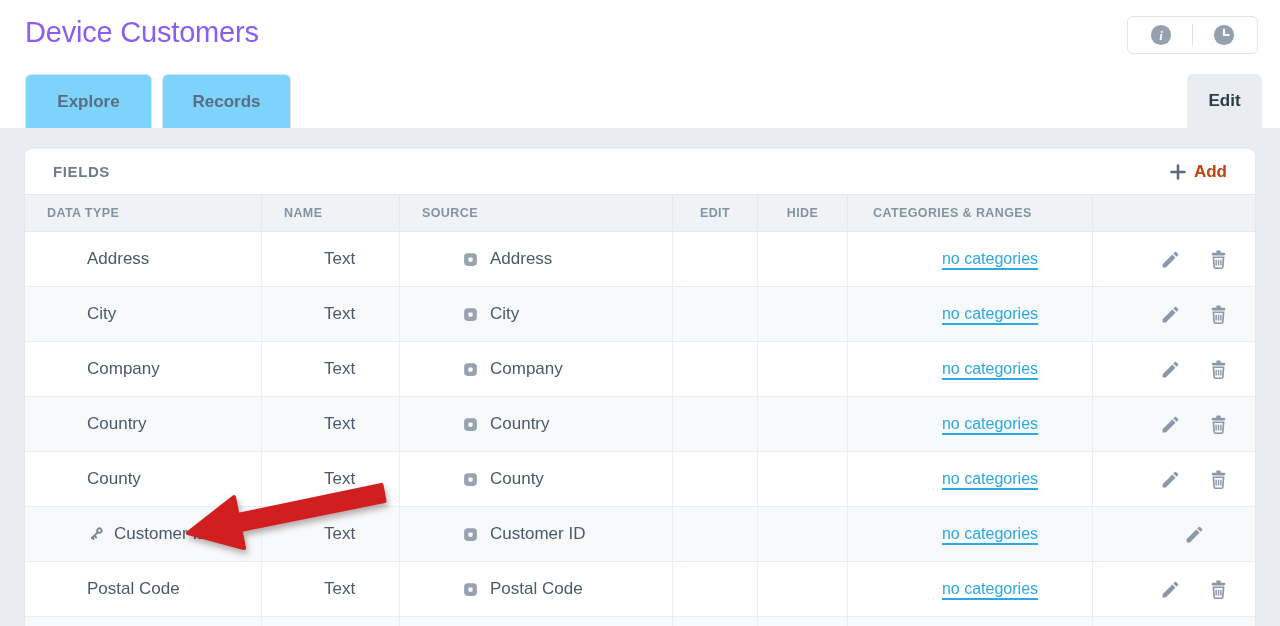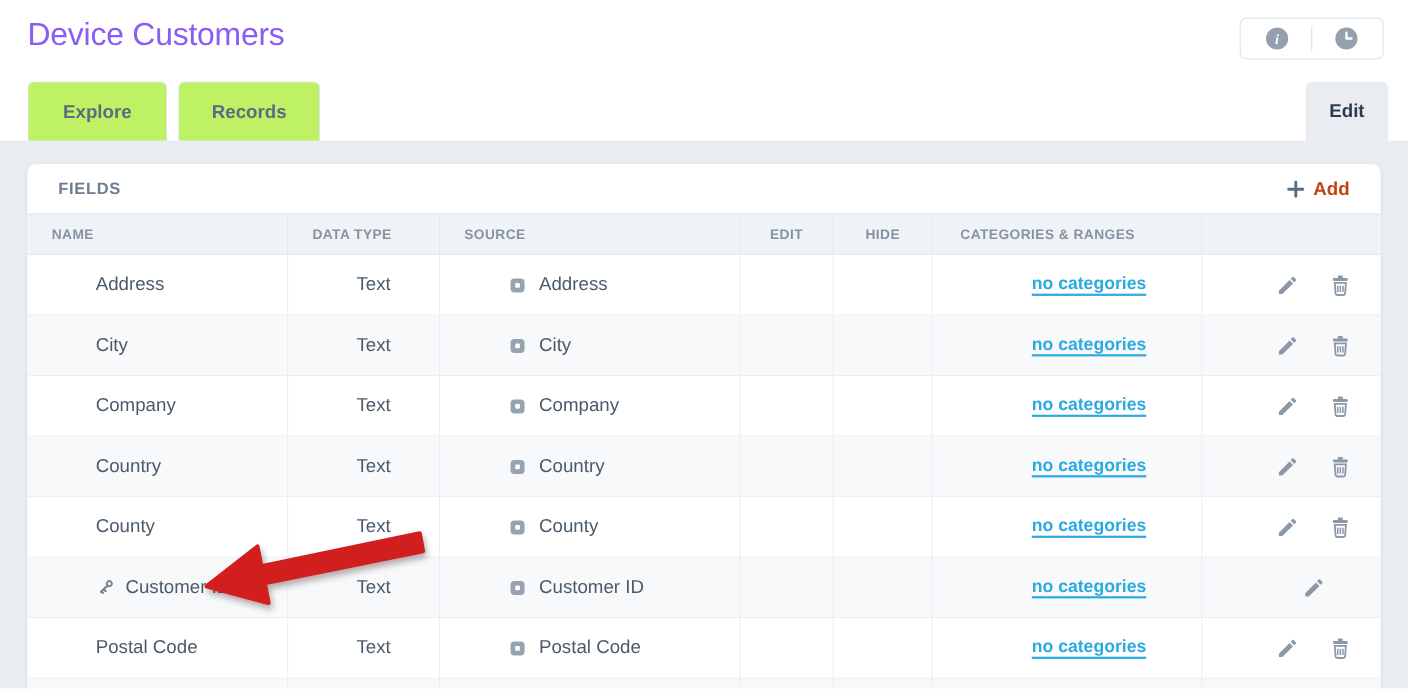--- a/index.html
+++ b/index.html
@@ -21,21 +21,21 @@
     display:flex; align-items:center; justify-content:center; gap:20px;
   }
   .icon-circle-btn { width:22px; height:22px; display:block; cursor:pointer; }
   .top-divider { width:1px; height:22px; background:#dde2e8; }
 
   
   .tab {
     position:absolute; top:74px; height:54px;
     display:flex; align-items:center; justify-content:center;
     font-size:17px; font-weight:700; color:#5a6d80;
-    background:#bef264; border:1px solid #dce3ea; border-bottom:none;
+    background:#7dd3fc; border:1px solid #dce3ea; border-bottom:none;
     border-radius:6px 6px 0 0; cursor:pointer;
   }
   .tab-explore { left:25px;  width:127px; }
   .tab-records { left:162px; width:129px;text-align:right; }
   .tab-edit {
     left:1187px; width:75px;
     background:#e9ecf0; border:none; color:#2d3c4c;
   }
 
   
@@ -86,21 +86,21 @@
     font-size:17px; color:#4a5a6b;
     padding-left:22px; border-right:1px solid #eaeef2;
     overflow:hidden; white-space:nowrap;margin-left:40px;
   }
   .cell:last-child { border-right:none; }
   .c-source .srcicon { display:inline-flex; margin-right:11px; }
   .c-cat { justify-content:center; padding-left:0; }
   .c-actions { justify-content:center; padding-left:0; gap:27px; }
   .keyicon { display:none; margin-right:9px; line-height:0; }
   .catlink {
-    font-size:16px; font-weight:700; color:#2ba9e1; cursor:pointer;
+    font-size:16px; font-weight:400; color:#2ba9e1; cursor:pointer;
     text-decoration:underline; text-decoration-thickness:1.5px; text-underline-offset:4px;
   }
   .actbtn { line-height:0; cursor:pointer; }
 
   
   .arrow-overlay {
     position:absolute; left:0; top:0; width:1280px; height:626px;
     pointer-events:none; z-index:40;
     filter:drop-shadow(2px 4px 3px rgba(60,20,20,0.35));
   }
@@ -143,22 +143,22 @@
     <span class="panel-title">FIELDS</span>
     <span class="add-btn">
       <svg width="16" height="16" viewBox="0 0 16 16">
         <path d="M8 1.5 V14.5 M1.5 8 H14.5" stroke="#5a6b7d" stroke-width="2.6" stroke-linecap="round"></path>
       </svg>
       <span class="lbl">Add</span>
     </span>
   </div>
 
   <div class="grid-row thead">
+    <div class="th">DATA TYPE</div>
     <div class="th">NAME</div>
-    <div class="th">DATA TYPE</div>
     <div class="th">SOURCE</div>
     <div class="th center">EDIT</div>
     <div class="th center">HIDE</div>
     <div class="th cat">CATEGORIES &amp; RANGES</div>
     <div class="th"></div>
   </div>
 
   <div id="tbody">
   <div class="grid-row trow">
     <div class="cell c-name">

